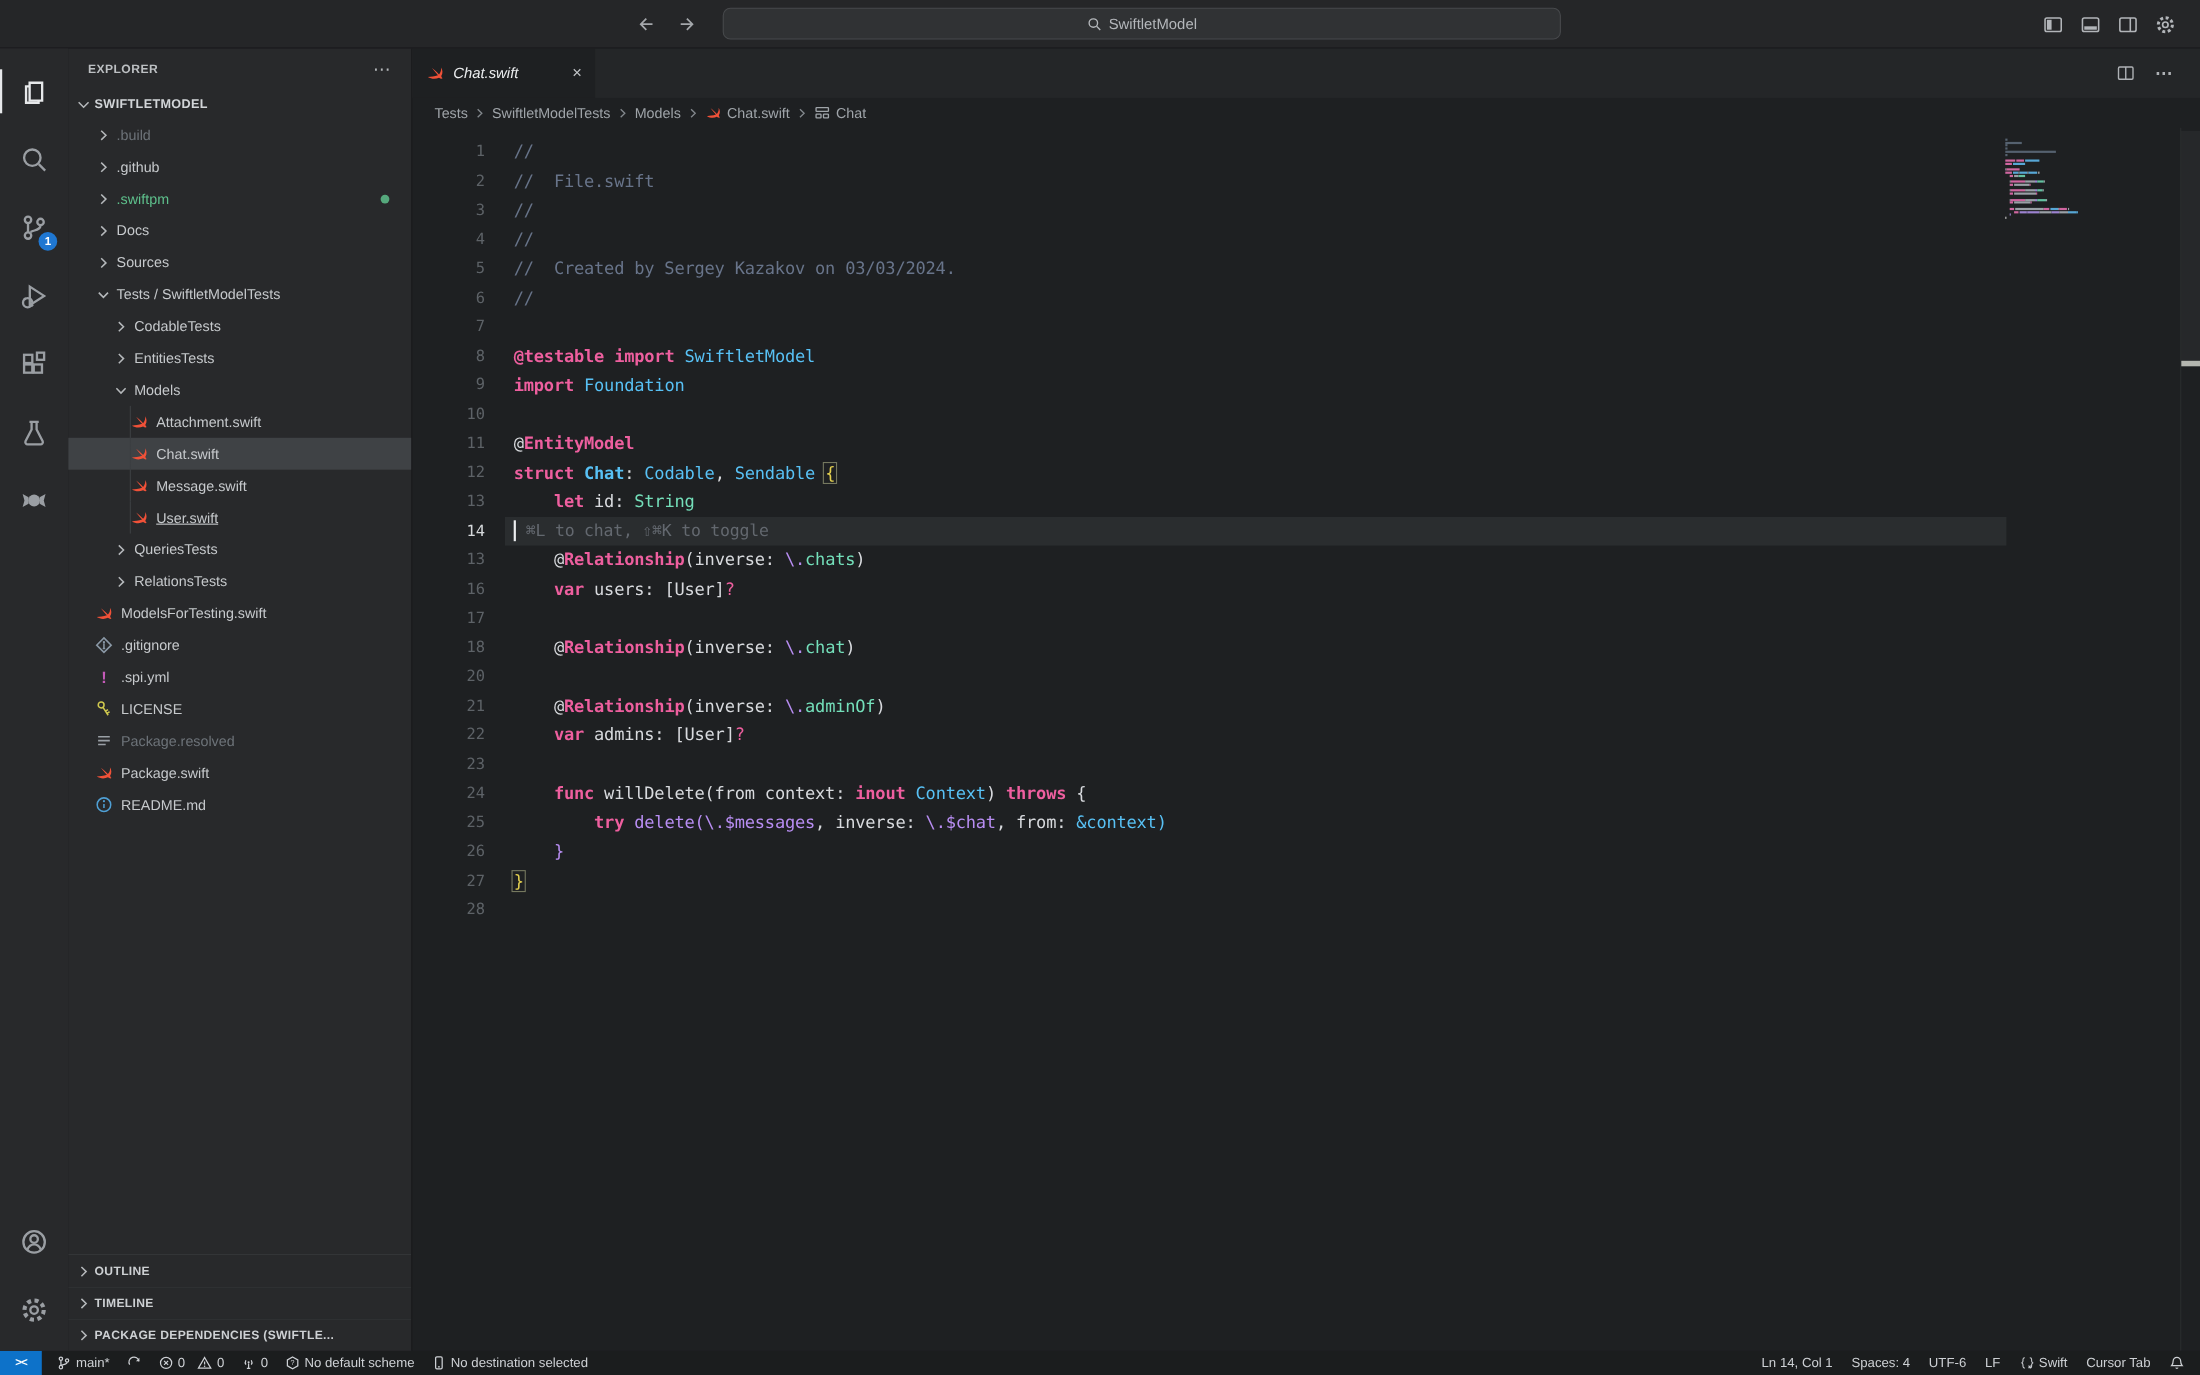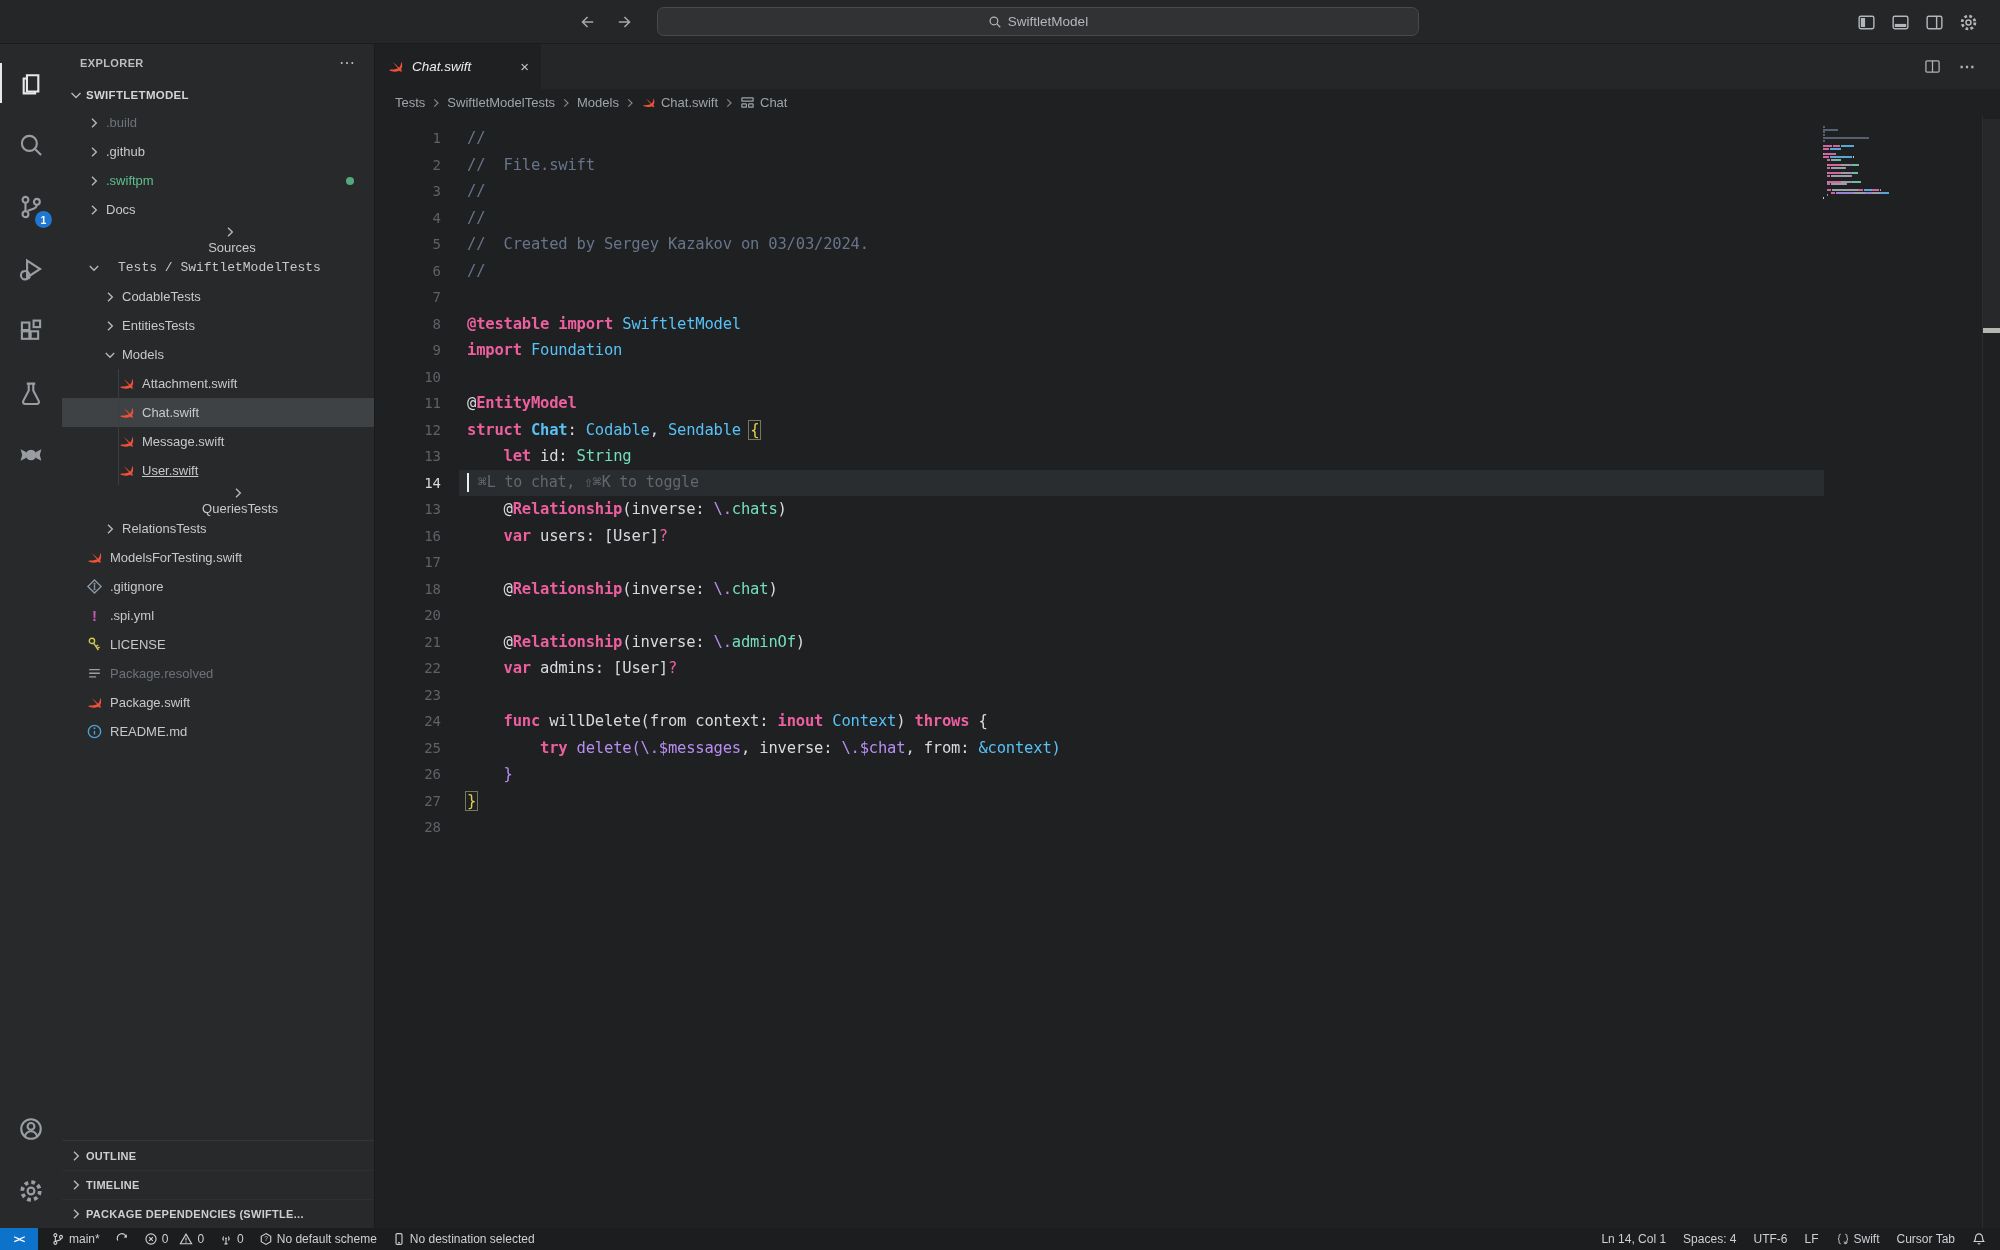--- a/index.html
+++ b/index.html
@@ -284,35 +284,35 @@
           <span class="mod-dot"></span>
         </div>
         <div class="trow" style="padding-left: 24px;">
           <span class="icon chev">
             <svg viewBox="0 0 16 16" fill="none" stroke="currentColor" stroke-width="1.3">
               <path d="M6 3.8L10.3 8 6 12.2" stroke-width="1.4"></path>
             </svg>
           </span>
           <span class="lbl" style="margin-left: 4px;">Docs</span>
         </div>
-        <div class="trow" style="padding-left: 24px; flex-direction: column;">
+        <div class="trow" style="padding-left: 24px;">
           <span class="icon chev">
             <svg viewBox="0 0 16 16" fill="none" stroke="currentColor" stroke-width="1.3">
               <path d="M6 3.8L10.3 8 6 12.2" stroke-width="1.4"></path>
             </svg>
           </span>
           <span class="lbl" style="margin-left: 4px;">Sources</span>
         </div>
         <div class="trow" style="padding-left: 24px;">
           <span class="icon chev">
             <svg viewBox="0 0 16 16" fill="none" stroke="currentColor" stroke-width="1.3">
               <path d="M3.8 6L8 10.3 12.2 6" stroke-width="1.4"></path>
             </svg>
           </span>
-          <span class="lbl" style="margin-left: 16px; font-family: Liberation Mono, monospace;">Tests / SwiftletModelTests</span>
+          <span class="lbl" style="margin-left: 4px;">Tests / SwiftletModelTests</span>
         </div>
         <div class="trow" style="padding-left: 40px;">
           <span class="icon chev">
             <svg viewBox="0 0 16 16" fill="none" stroke="currentColor" stroke-width="1.3">
               <path d="M6 3.8L10.3 8 6 12.2" stroke-width="1.4"></path>
             </svg>
           </span>
           <span class="lbl" style="margin-left: 4px;">CodableTests</span>
         </div>
         <div class="trow" style="padding-left: 40px;">
@@ -356,21 +356,21 @@
           <span class="lbl">Message.swift</span>
         </div>
         <div class="trow guide" style="padding-left: 56px; text-decoration: underline;">
           <span class="icon ficon">
             <svg viewBox="0 0 16 16">
               <path fill="#f05138" d="M1.8 11.3c2.9 1.8 6.7 2.1 9.6.6 1.3 1 2.5 1.2 3 .5-.6-.4-1-1-1.1-1.9 1.5-2.3 1.3-5.1-.2-7.3.4 2-.2 4.3-1.7 5.9C9.5 7.2 7 4.9 5.4 3.7c1.7 2.3 4 4.7 5.1 6-2.9 1.4-6.1.9-8.7 1.6z"></path>
             </svg>
           </span>
           <span class="lbl">User.swift</span>
         </div>
-        <div class="trow" style="padding-left: 40px; flex-direction: column;">
+        <div class="trow" style="padding-left: 40px;">
           <span class="icon chev">
             <svg viewBox="0 0 16 16" fill="none" stroke="currentColor" stroke-width="1.3">
               <path d="M6 3.8L10.3 8 6 12.2" stroke-width="1.4"></path>
             </svg>
           </span>
           <span class="lbl" style="margin-left: 4px;">QueriesTests</span>
         </div>
         <div class="trow" style="padding-left: 40px;">
           <span class="icon chev">
             <svg viewBox="0 0 16 16" fill="none" stroke="currentColor" stroke-width="1.3">

